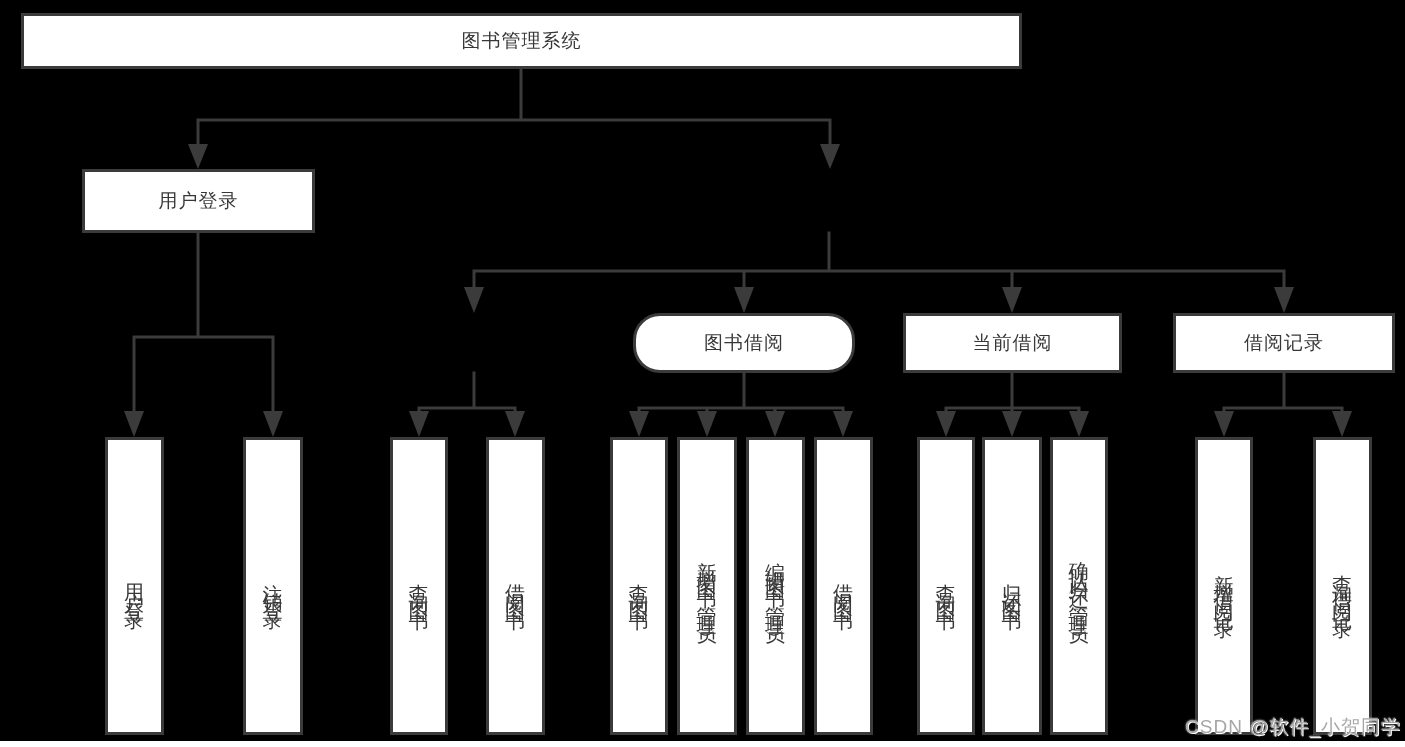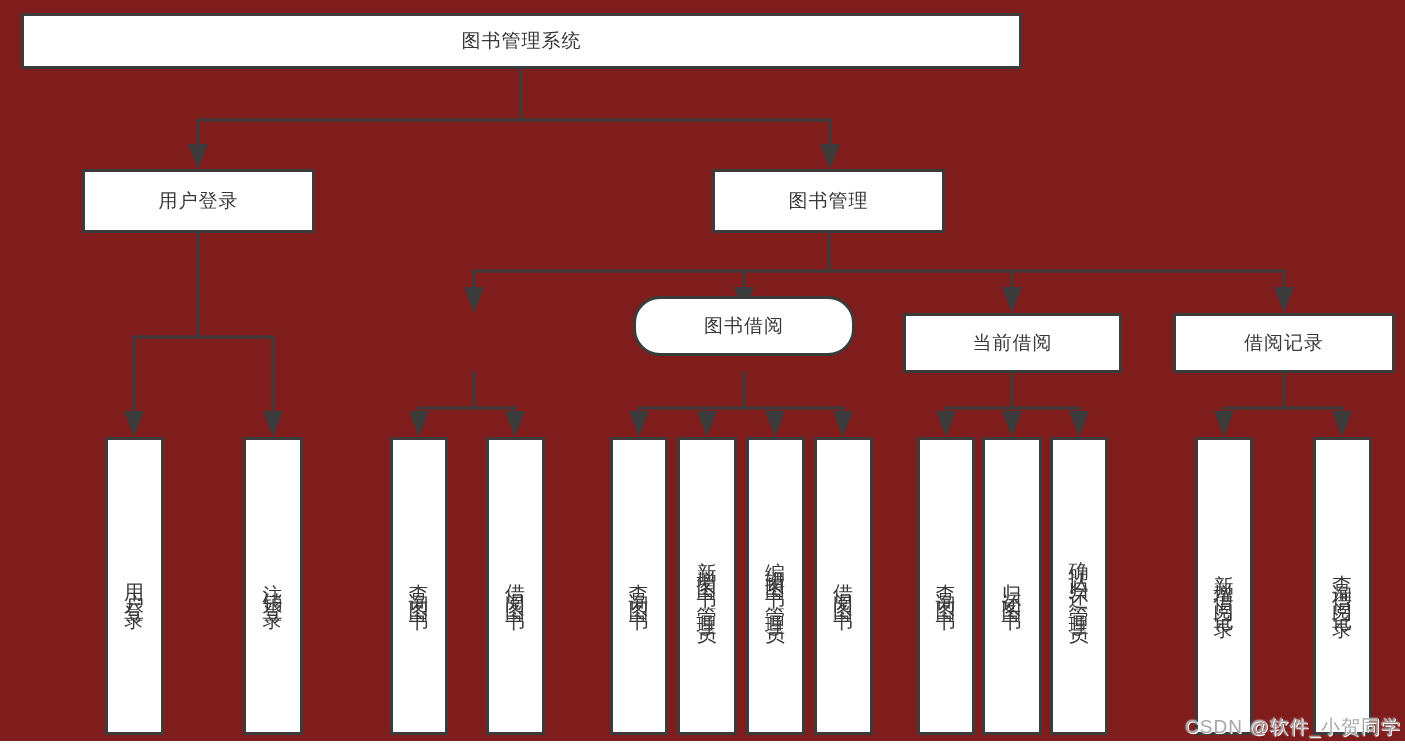--- a/index.html
+++ b/index.html
@@ -1,19 +1,19 @@
 <!DOCTYPE html>
 <html><head>
 <meta charset="utf-8">
 <style>
   html,body { margin:0; padding:0; background:#ffffff; }
   #canvas {
     position:relative;
     width:1405px; height:741px;
-    background:#7f1d1d;
+    background:#000000;
     font-family:"Liberation Sans","DejaVu Sans",sans-serif;
     overflow:hidden;
   }
   #wires { position:absolute; left:0; top:0; z-index:1; }
   .node {
     position:absolute;
     box-sizing:border-box;
     background:#ffffff;
     border:3px solid #3b3b3b;
     display:flex; align-items:center; justify-content:center;
@@ -92,23 +92,22 @@
     <g>
       <path d="M1284,373 V408 M1224,408 H1342 M1224,408 V413 M1342,408 V413"></path>
       <polygon points="1214,411 1234,411 1224,437"></polygon>
       <polygon points="1332,411 1352,411 1342,437"></polygon>
     </g>
   </svg>
 
   <div class="node h" style="left:21px; top:13px; width:1001px; height:56px;">图书管理系统</div>
 
   <div class="node h" style="left:82px; top:169px; width:233px; height:64px;">用户登录</div>
-  <div class="node h" style="left:712px; top:169px; width:233px; height:64px;">图书管理</div>
 
-  <div class="node h" style="left:633px; top:296px; width:222px; height:60px;border-radius:27px;">图书借阅</div>
+  <div class="node h" style="left:633px; top:313px; width:222px; height:60px;border-radius:27px;">图书借阅</div>
   <div class="node h" style="left:903px; top:313px; width:219px; height:60px;">当前借阅</div>
   <div class="node h" style="left:1173px; top:313px; width:222px; height:60px;font-family:Liberation Serif, serif;">借阅记录</div>
 
   <div class="node v" style="left:105px; top:437px; width:59px; height:298px;">
       <span>用户登录</span>
     </div>
   <div class="node v" style="left:243px; top:437px; width:60px; height:298px;">
       <span>注销登录</span>
     </div>
 

